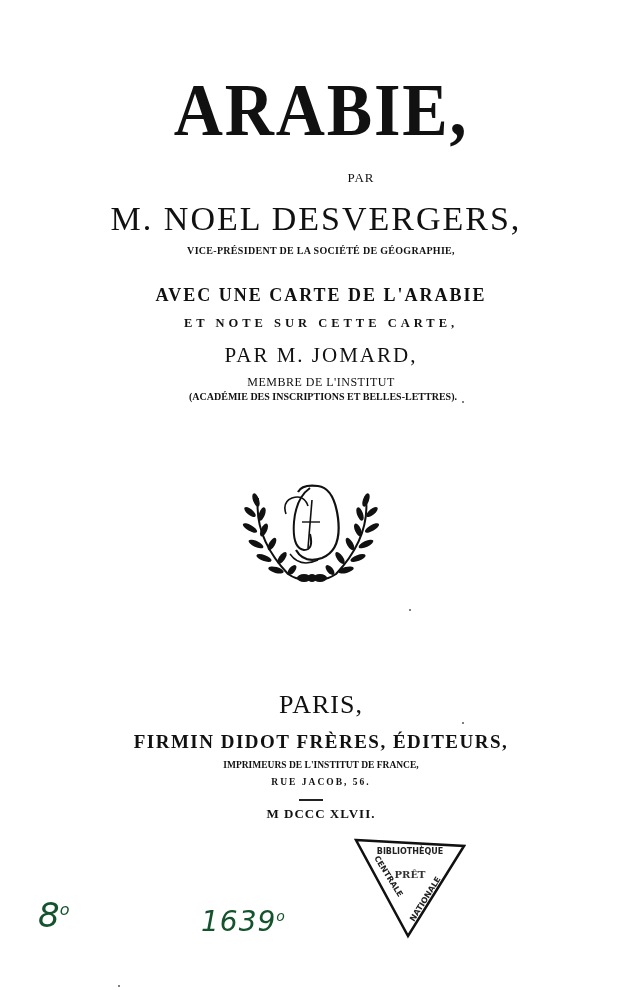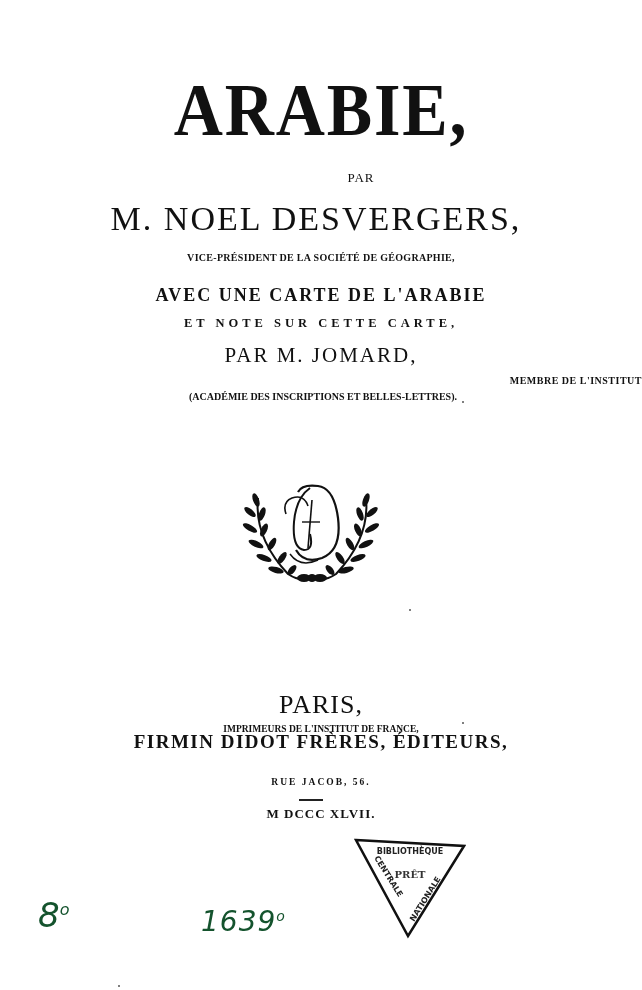--- a/index.html
+++ b/index.html
@@ -4,30 +4,30 @@
   <style>
     html, body { margin: 0; padding: 0; }
     body {
       width: 642px; height: 990px; background: #ffffff; position: relative; overflow: hidden;
       font-family: "DejaVu Serif", "Liberation Serif", serif; color: #111;
     }
     .line { position: absolute; left: 0; width: 642px; text-align: center; white-space: nowrap; }
     .title { top: 68px; font-size: 74px; font-family: "Liberation Serif", serif; font-weight: bold; letter-spacing: 2px; transform: scaleX(0.92); }
     .par { top: 170px; font-size: 13px; font-family: "Liberation Serif", serif; letter-spacing: 1px; padding-left: 40px; }
     .author { top: 200px; font-size: 34px; font-family: "Liberation Serif", serif; letter-spacing: 2px; left: -5px; }
-    .author-role { top: 252px; font-size: 10px; font-family: "Liberation Serif", serif; font-weight: bold; letter-spacing: 0.3px; }
+    .author-role { top: 245px; font-size: 10px; font-family: "Liberation Serif", serif; font-weight: bold; letter-spacing: 0.3px; }
     .map { top: 285px; font-size: 18px; font-family: "Liberation Serif", serif; font-weight: bold; letter-spacing: 2px; }
     .note { top: 316px; font-size: 12.5px; font-family: "Liberation Serif", serif; font-weight: bold; letter-spacing: 4px; }
     .jomard { top: 343px; font-size: 21px; font-family: "Liberation Serif", serif; letter-spacing: 2px; }
-    .membre { top: 375px; font-size: 10px; font-family: "Liberation Serif", serif; font-weight: bold; letter-spacing: 0.5px; text-align: right; }
+    .membre { top: 375px; font-size: 12px; font-family: "Liberation Serif", serif; font-weight: normal; letter-spacing: 0.5px; }
     .academie { top: 391px; font-size: 10px; font-family: "Liberation Serif", serif; font-weight: bold; left: 2px; }
     .emblem { position: absolute; left: 238px; top: 478px; width: 146px; height: 110px; }
     .paris { top: 690px; font-size: 26px; font-family: "Liberation Serif", serif; letter-spacing: 1px; }
     .publisher { top: 731px; font-size: 19px; font-family: "Liberation Serif", serif; font-weight: bold; letter-spacing: 1.5px; }
-    .printers { top: 724px; font-size: 9.5px; font-family: "Liberation Serif", serif; font-weight: bold; }
+    .printers { top: 760px; font-size: 9.5px; font-family: "Liberation Serif", serif; font-weight: bold; }
     .address { top: 777px; font-size: 9.5px; font-family: "Liberation Serif", serif; font-weight: bold; letter-spacing: 2px; }
     .rule { position: absolute; top: 799px; left: 299px; width: 24px; height: 2px; background: #222; }
     .year { top: 806px; font-size: 13px; font-family: "Liberation Serif", serif; font-weight: bold; letter-spacing: 1px; }
     .stamp { position: absolute; left: 354px; top: 836px; width: 112px; height: 104px; font-weight: bold; }
     .hand { position: absolute; font-family: "DejaVu Sans", sans-serif; color: #14532d; font-style: italic; }
     .shelf1 { left: 38px; top: 895px; font-size: 34px; }
     .shelf1 sup { font-size: 16px; }
     .shelf2 { left: 153px; top: 905px; font-size: 28px; letter-spacing: 1px; margin-left: 48px; }
     .shelf2 sup { font-size: 14px; }
     .speck { position: absolute; width: 2px; height: 2px; background: #555; border-radius: 1px; }

